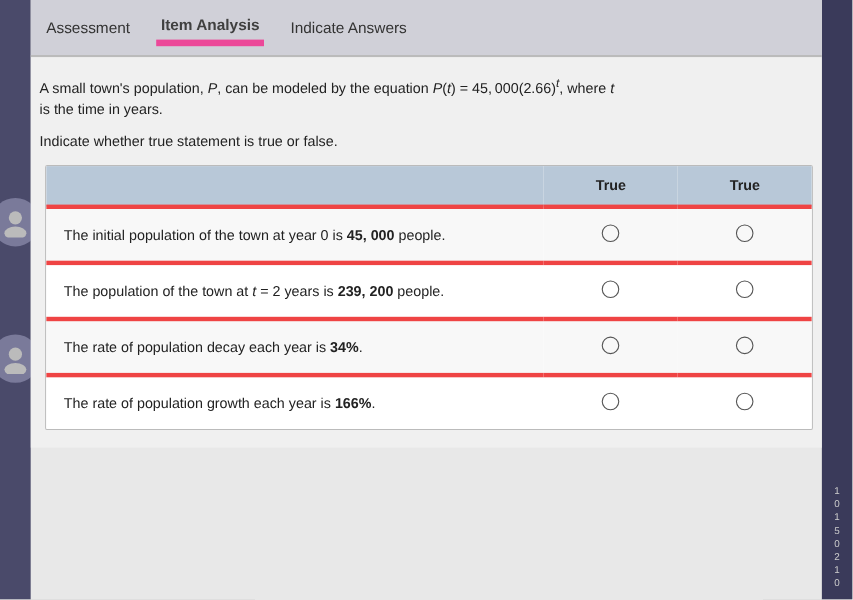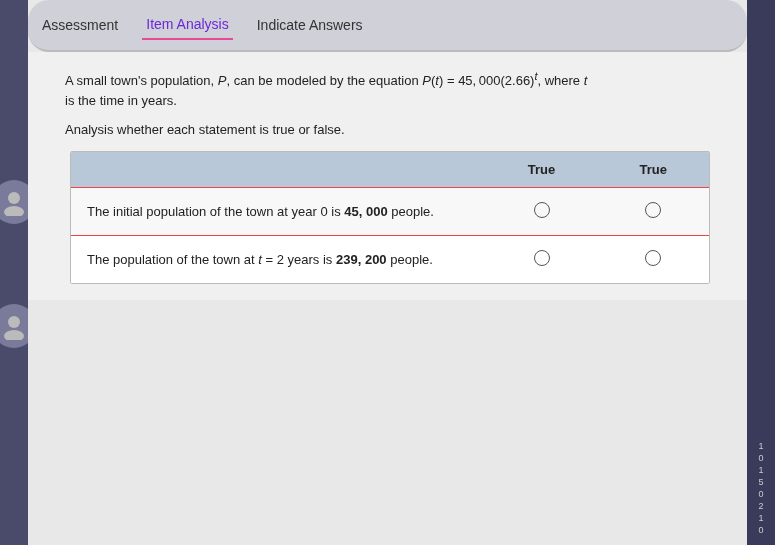--- a/index.html
+++ b/index.html
@@ -92,40 +92,39 @@
 
     
     .tab-bar {
       display: flex;
       align-items: center;
       background: #d0d0d8;
       padding: 0 10px;
       height: 52px;
       border-bottom: 2px solid #bbb;
       gap: 20px;
-      border-radius: 21px;
     }
 
     .tab-item {
       font-size: 14px;
       color: #333;
       padding: 6px 4px;
       cursor: pointer;
       white-space: nowrap;
     }
 
     .tab-item.active {
-      color: #6d28d9;
-      font-weight: 400;
-      border-bottom: 2px solid #ec4899;
+      color: #404040;
+      font-weight: 700;
+      border-bottom: 6px solid #ec4899;
     }
 
     
     .content-area {
-      padding: 16px 37px;
+      padding: 16px 8px;
       background: #f0f0f0;
     }
 
     .problem-text {
       font-size: 13px;
       color: #222;
       line-height: 1.5;
       margin-bottom: 12px;
     }
 
@@ -160,21 +159,21 @@
       color: #222;
       text-align: center;
     }
 
     thead th:first-child {
       text-align: left;
       width: 65%;
     }
 
     tbody tr {
-      border-top: 1px solid #ef4444;
+      border-top: 4px solid #ef4444;
       background: #fff;
       margin-top: 40px;
     }
 
     tbody tr:nth-child(odd) {
       background: #f8f8f8;
     }
 
     tbody td {
       padding: 14px 16px;
@@ -245,21 +244,21 @@
     <div class="tab-item">Indicate Answers</div>
   </div>
 
   <div class="content-area">
 
     <div class="problem-text">
       A small town's population, <em>P</em>, can be modeled by the equation <em>P</em>(<em>t</em>) = 45, 000(2.66)<sup><em>t</em></sup>, where <em>t</em><br>
       is the time in years.
     </div>
 
-    <div class="instruction-text">Analysis whether each statement is true or false.</div>
+    <div class="instruction-text">Indicate whether true statement is true or false.</div>
 
     <div class="table-container">
       <table>
         <thead>
           <tr>
             <th></th>
             <th>True</th>
             <th>True</th>
           </tr>
         </thead>
@@ -279,18 +278,40 @@
             <td>
               The population of the town at <em>t</em> = 2 years is <span class="bold-num">239, 200</span> people.
             </td>
             <td class="radio-cell">
               <span class="radio-circle"></span>
             </td>
             <td class="radio-cell">
               <span class="radio-circle"></span>
             </td>
           </tr>
+          <tr>
+            <td>
+              The rate of population decay each year is <span class="bold-num">34%</span>.
+            </td>
+            <td class="radio-cell">
+              <span class="radio-circle"></span>
+            </td>
+            <td class="radio-cell">
+              <span class="radio-circle"></span>
+            </td>
+          </tr>
+          <tr>
+            <td>
+              The rate of population growth each year is <span class="bold-num">166%</span>.
+            </td>
+            <td class="radio-cell">
+              <span class="radio-circle"></span>
+            </td>
+            <td class="radio-cell">
+              <span class="radio-circle"></span>
+            </td>
+          </tr>
         </tbody>
       </table>
     </div>
 
   </div>
 </div>
 
 </body></html>

